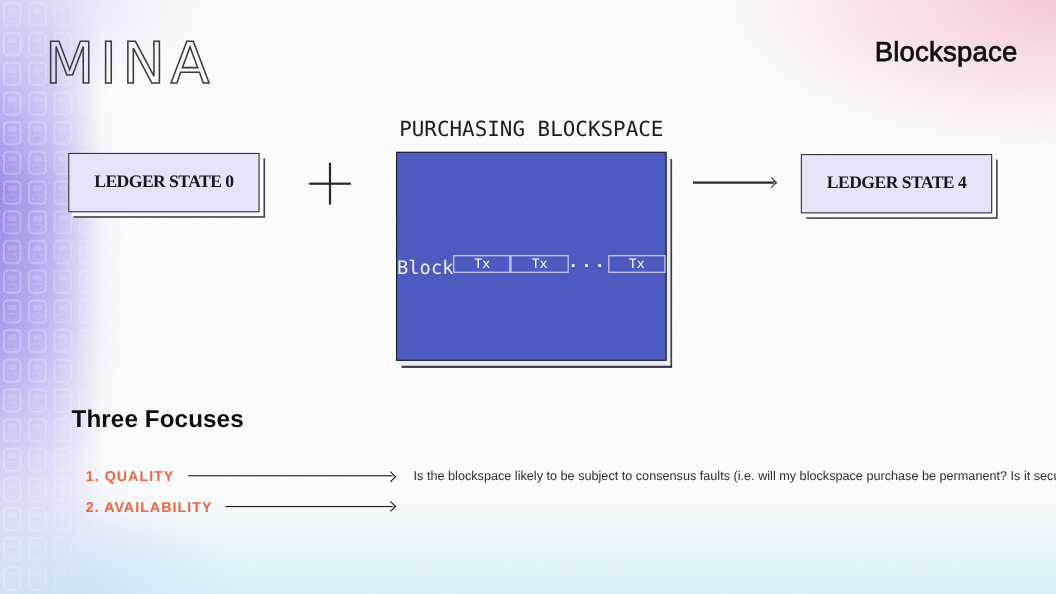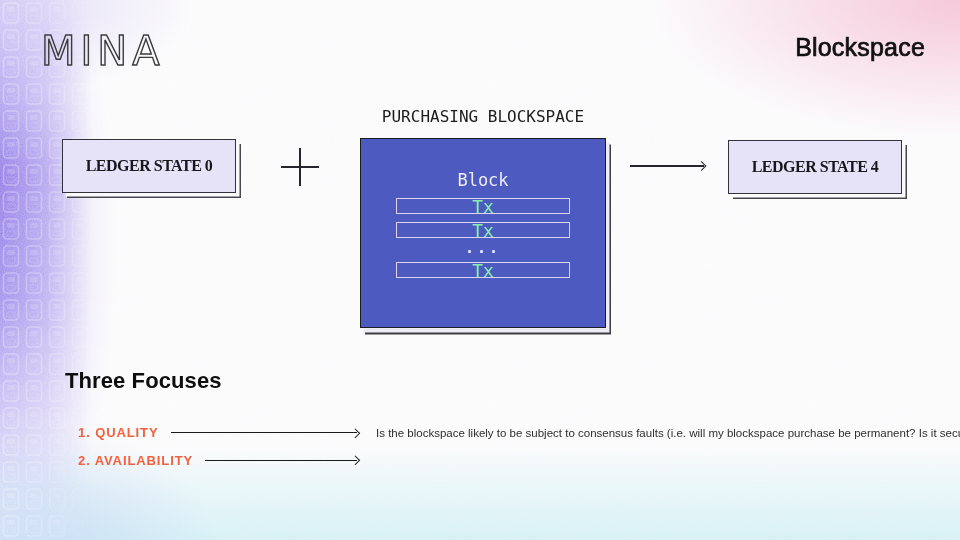--- a/index.html
+++ b/index.html
@@ -22,68 +22,68 @@
       radial-gradient(ellipse 150px 430px at 0% 46%, rgba(141,118,231,0.30), rgba(141,118,231,0) 78%),
       #fdfdfd;
   }
   .tex-left { position:absolute; left:0; top:0; }
   .grain-all { position:absolute; left:0; top:0; opacity:0.05; }
 
   
   .logo {
     position:absolute; left:41px; top:28px;
     font-family:"DejaVu Sans", sans-serif;
-    font-size:40px; font-weight:400; letter-spacing:5px;
+    font-size:52px; font-weight:400; letter-spacing:5px;
     color:transparent; -webkit-text-stroke:1.4px #3b3b3b;
   }
   .title {
     position:absolute; right:35px; top:33px;
     font-size:25px; font-weight:400; color:#101010;
     -webkit-text-stroke:0.7px #101010; letter-spacing:0.2px;
   }
 
   
   .diagram-label {
     position:absolute; left:330px; top:107px; width:306px;
     text-align:center; font-family:"DejaVu Sans Mono", monospace;
-    font-size:16px; font-weight:500; color:#1c1c1c; letter-spacing:0px;
+    font-size:19px; font-weight:500; color:#1c1c1c; letter-spacing:0px;
   }
   .ledger-box {
     position:absolute; width:174px; height:54px;
     background:#e6e2f7; border:1.5px solid #33333b;
     box-shadow: 3.5px 3.5px 0 0 #fbfbfd, 5px 5px 0 0 #46464e;
     display:flex; align-items:center; justify-content:center;
     font-family:Liberation Serif, serif;
     font-size:16px; font-weight:600; color:#17171c; letter-spacing:-0.5px;
   }
   .ledger0 { left:62px;  top:139px; }
   .ledger1 { left:728px; top:140px; }
 
   .plus { position:absolute; left:281px; top:148px; width:38px; height:38px; }
   .plus::before { content:""; position:absolute; left:50%; top:0; width:1.6px; height:100%; background:#26262c; margin-left:-0.8px; }
   .plus::after  { content:""; position:absolute; top:50%; left:0; height:1.6px; width:100%; background:#26262c; margin-top:-0.8px; }
 
   .block-box {
     position:absolute; left:360px; top:138px; width:246px; height:190px;
     background:#4d5bc0; border:1.5px solid #1b1b22;
     box-shadow: 3.5px 4.5px 0 0 #ececf2, 5px 6.5px 0 0 #3c3c44;
-    display:flex; flex-direction:column; align-items:center;
+    display:flex; flex-direction:row; align-items:center;
     padding-top:22px;
   }
   .block-title {
     font-family:"DejaVu Sans Mono", monospace;
     font-size:17px; font-weight:500; color:#efecfb;
     height:37px; display:flex; align-items:center;
   }
   .tx-box {
     width:174px; height:16px; margin-top:0; margin-bottom:8px;
     border:1.4px solid #dcd7f0;
     display:flex; align-items:center; justify-content:center;
     font-family:"DejaVu Sans Mono", monospace;
-    font-size:18px; color:#86efac;
+    font-size:12px; color:#ffffff;
   }
   .tx-dots {
     height:14px; margin:-3px 0 5px 0; line-height:10px;
     font-family:"DejaVu Sans Mono", monospace;
     font-size:15px; font-weight:700; color:#efecfb; letter-spacing:3px;
   }
 
   .h-arrow { position:absolute; left:630px; top:159px; width:76px; height:14px; }
   .h-arrow::before { content:""; position:absolute; left:0; right:2px; top:50%; height:1.3px; margin-top:-0.65px; background:#26262c; }
   .h-arrow::after  { content:""; position:absolute; right:1px; top:50%; width:6px; height:6px;

